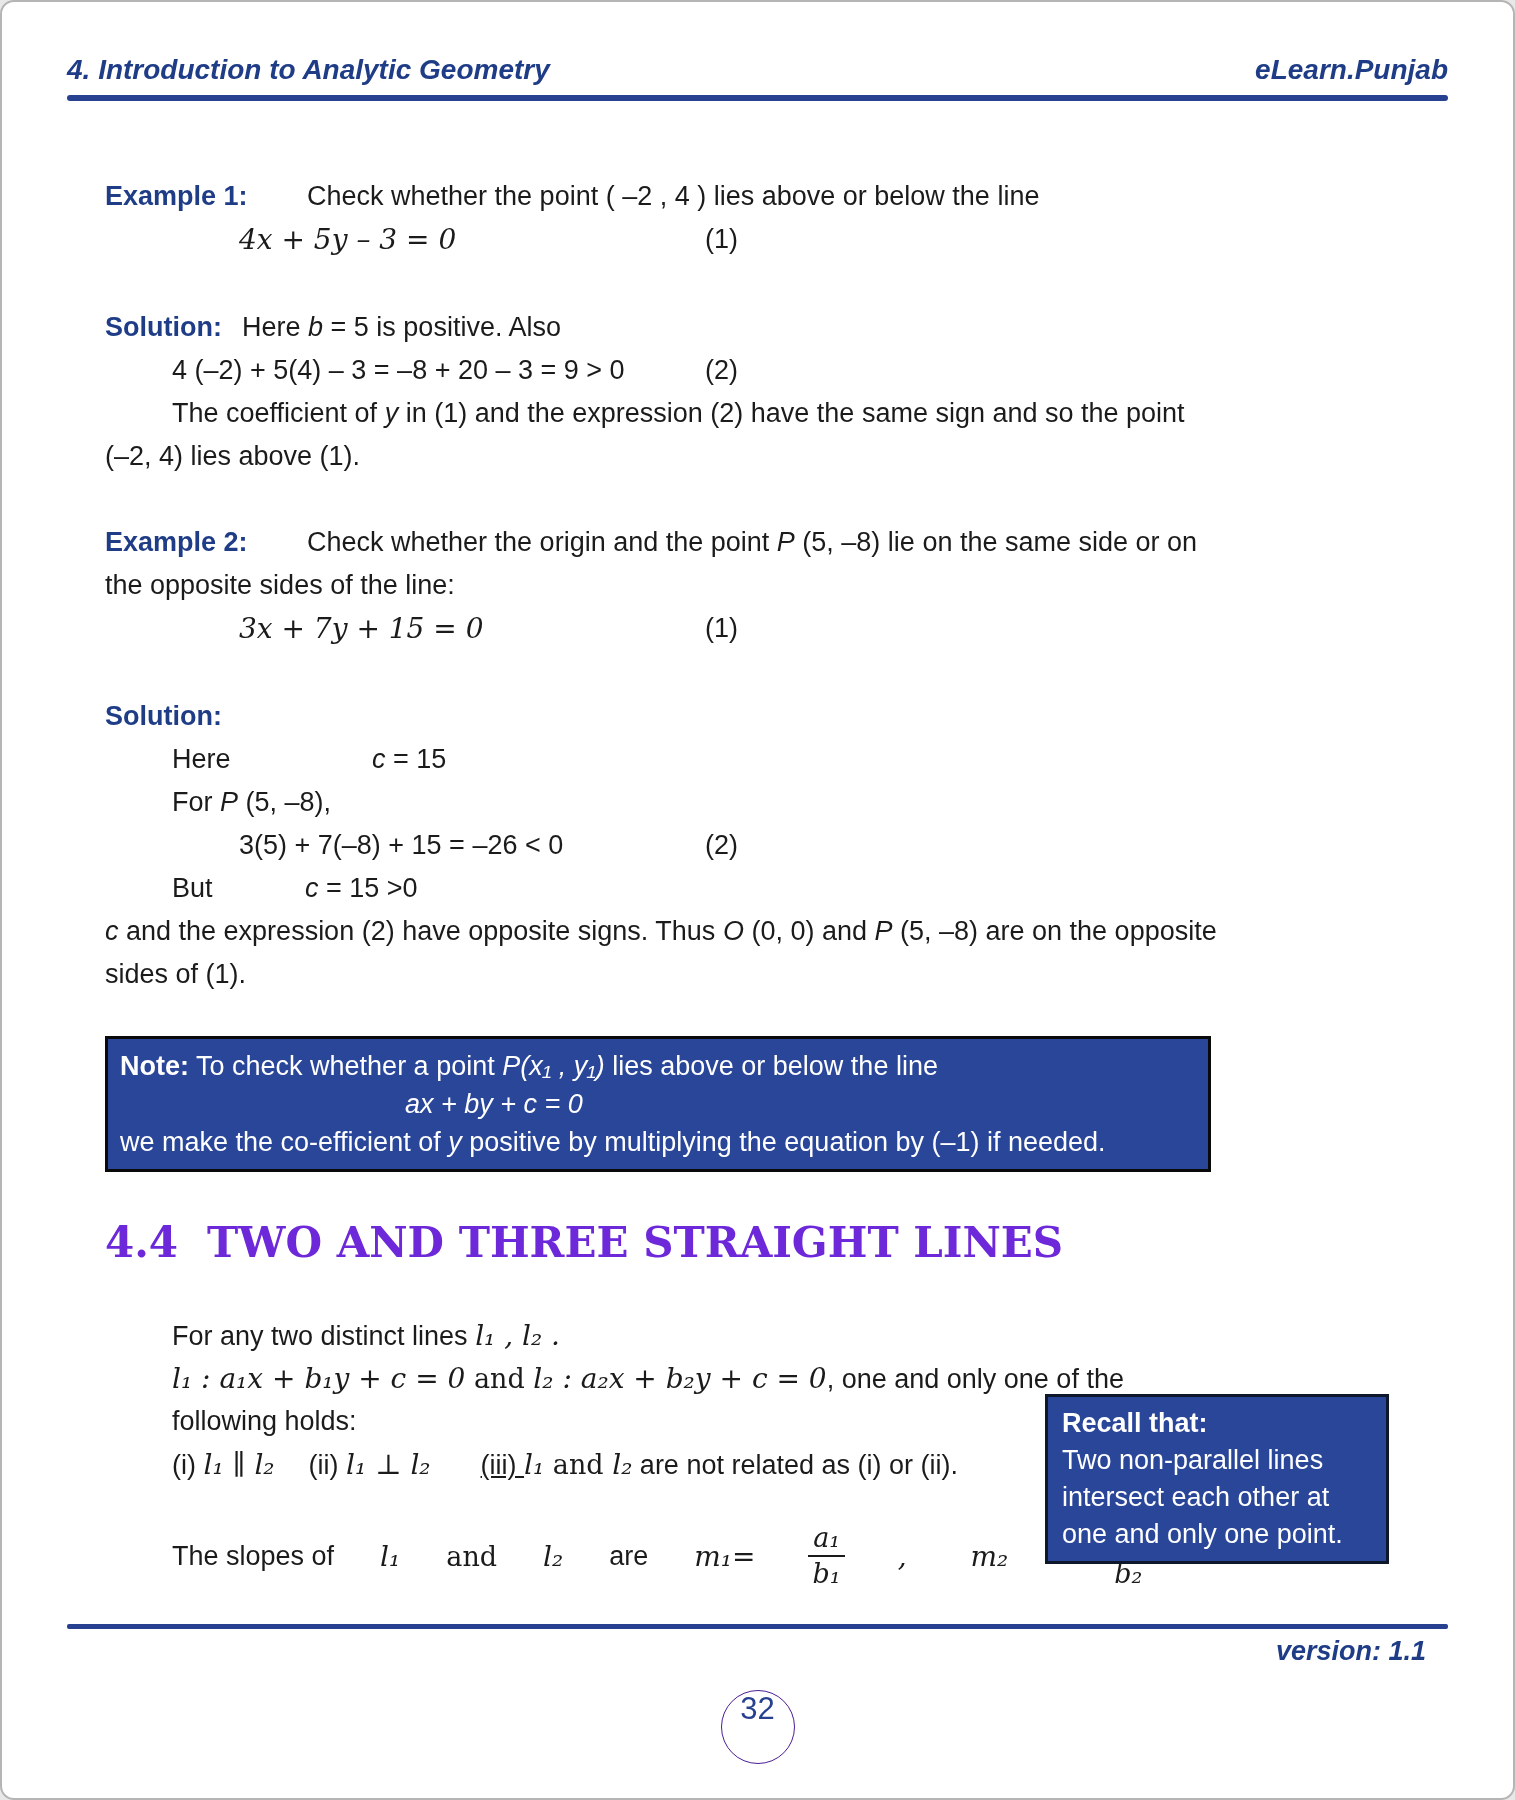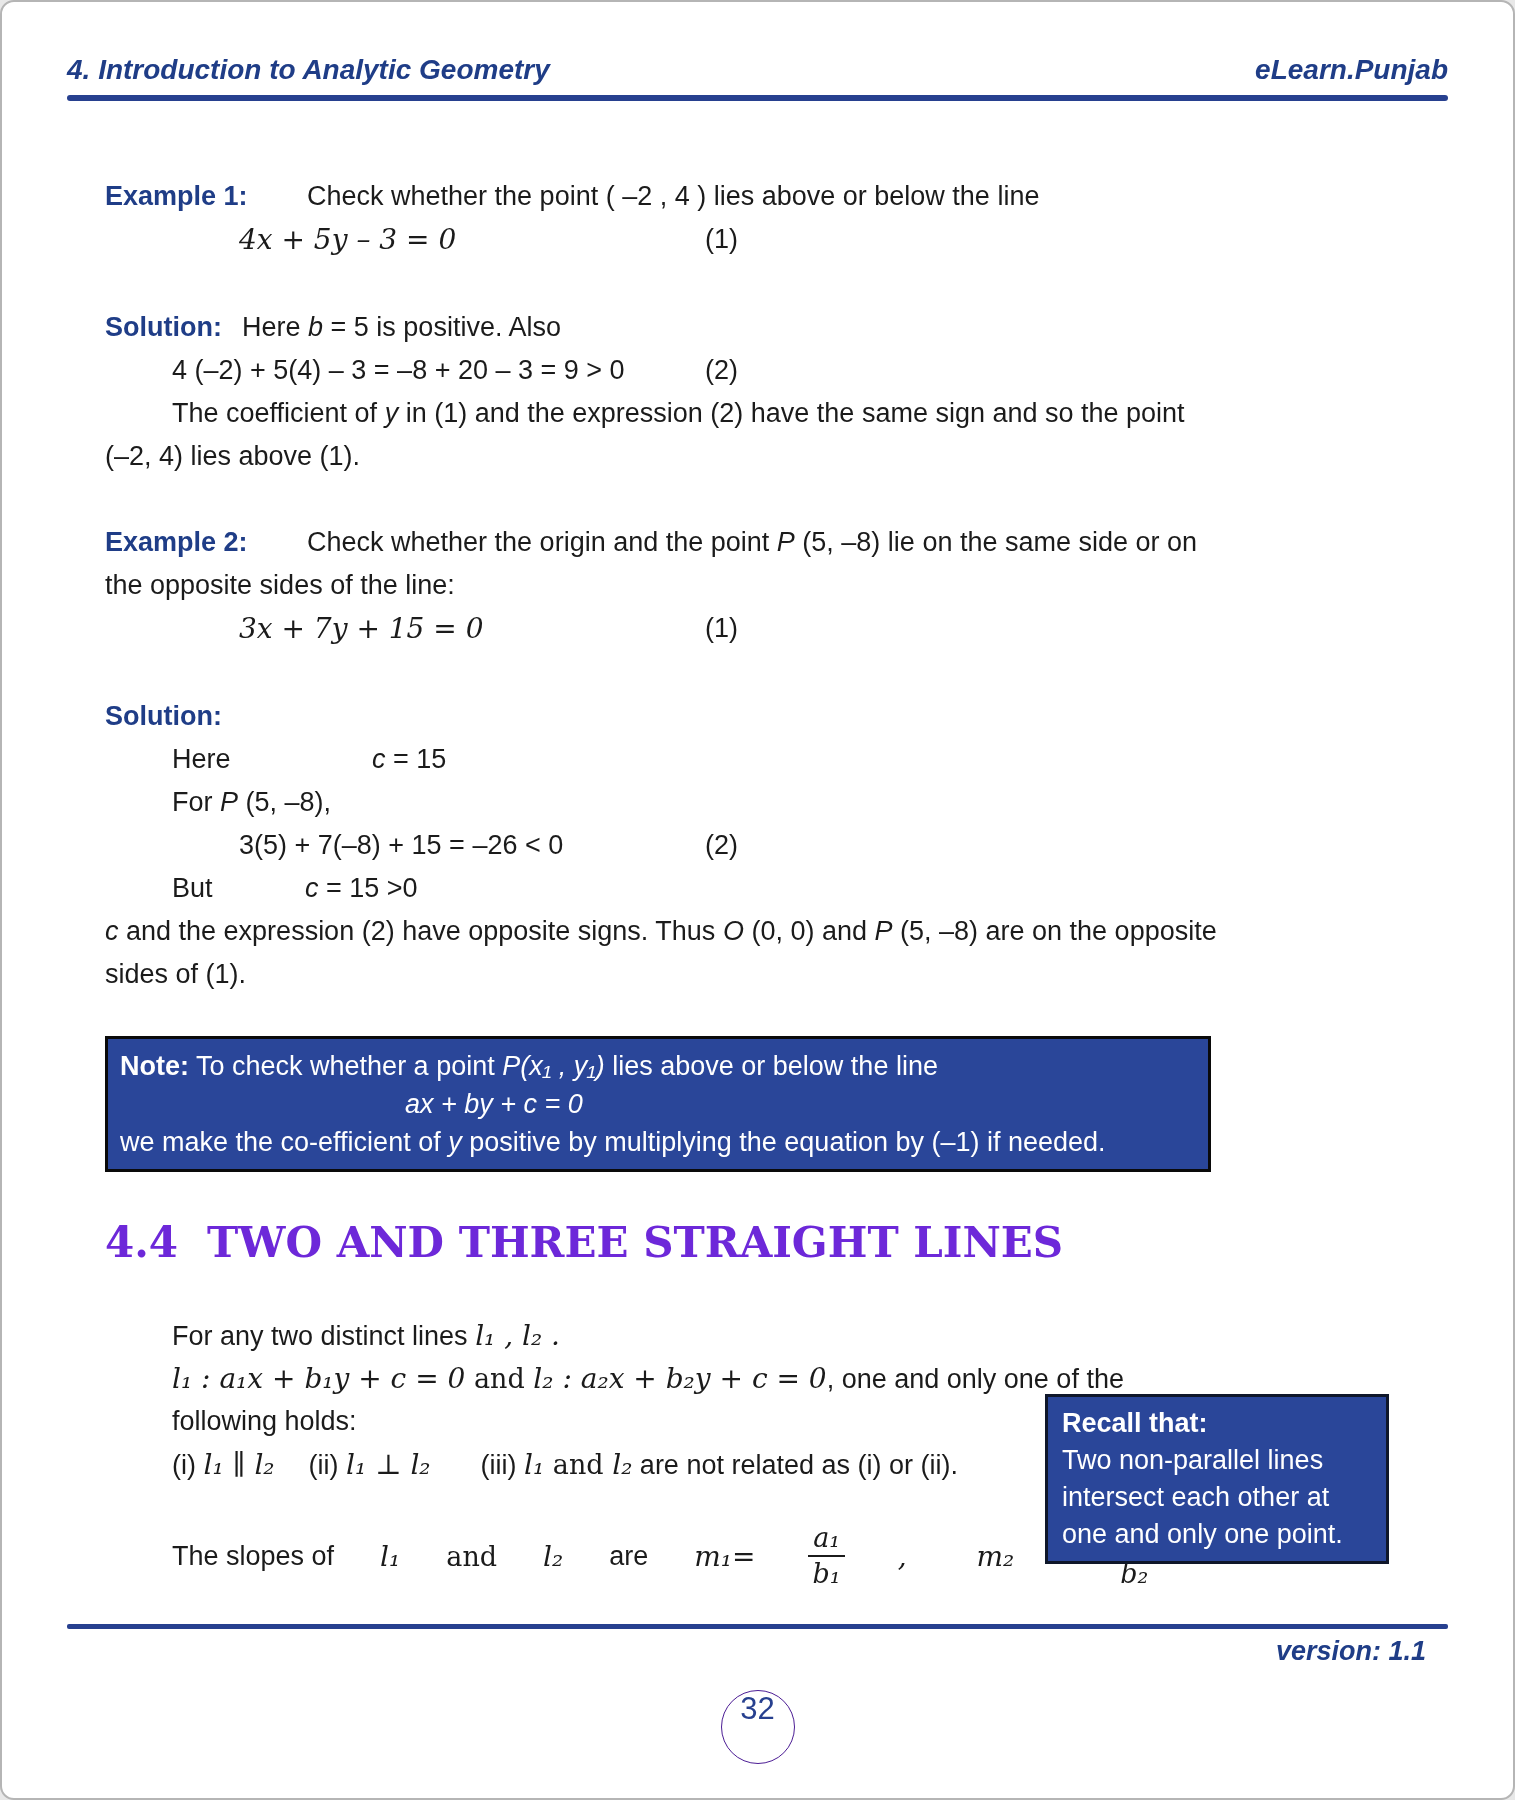--- a/index.html
+++ b/index.html
@@ -43,28 +43,28 @@
   .note-box .nline { height:38px; line-height:38px; white-space:nowrap; }
   .note-box .indent-eq { padding-left:285px; }
   
   .sec-heading {
     margin-top:46px; height:50px; line-height:50px;
     font-family:"DejaVu Serif","Liberation Serif",serif; font-weight:bold;
     color:#6d28d9; font-size:42px; white-space:nowrap;
   }
   .sec-heading .num { display:inline-block; width:102px; }
   .para { margin-top:46px; }
-  .gap-i  { margin-left:34px; } .gap-ii { margin-left:50px; }
+  .gap-i  { margin-left:34px; } .gap-ii { margin-left:50px;text-decoration:underline; }
   .slopes { display:flex; align-items:center; margin-left:67px; margin-top:22px; height:96px; white-space:nowrap;gap:46px; }
   .frac { display:inline-flex; flex-direction:column; align-items:center;
           font-family:"DejaVu Serif","Liberation Serif",serif; font-style:italic;
           font-size:27px; line-height:34px; margin:0 6px; vertical-align:middle; }
   .frac .num { border-bottom:2px solid #1b1b1b; padding:0 5px; }
   .frac .den { padding:0 5px; }
-  .m2-gap { margin-left:24px; } .frac2-gap { margin-left:55px; }
+  .m2-gap { margin-left:18px; } .frac2-gap { margin-left:55px; }
   
   .recall-box {
     position:absolute; left:1043px; top:1392px; width:344px;
     background:#2a4699; border:3px solid #0f172a; color:#ffffff;
     padding:8px 14px; font-size:27px;
   }
   .recall-box .rline { line-height:37px; }
   .recall-box .rlabel { font-weight:bold; }
   
   .foot-rule { position:absolute; left:65px; right:65px; top:1622px; height:5px;

